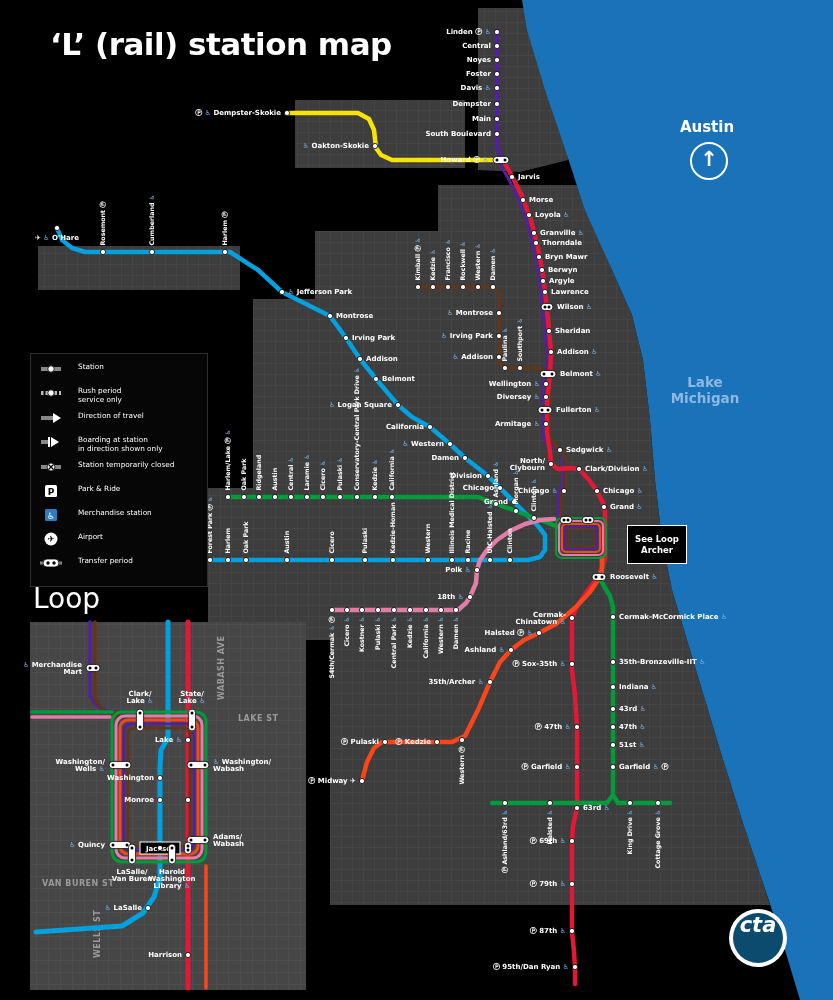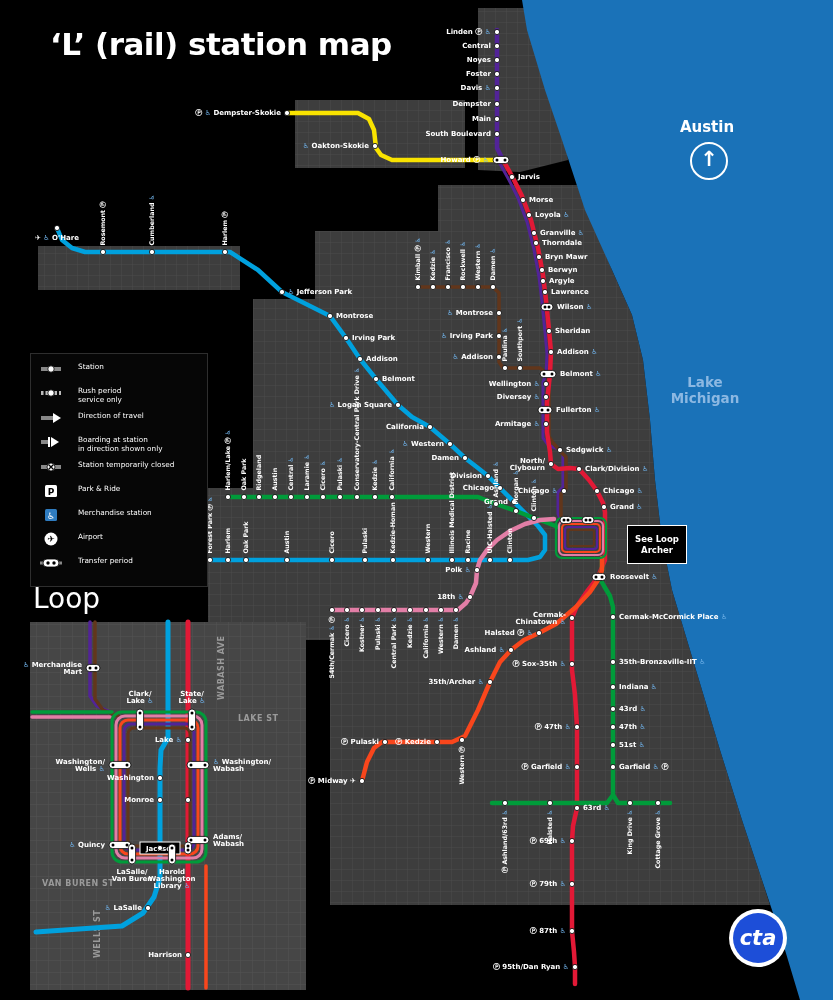--- a/index.html
+++ b/index.html
@@ -14,22 +14,22 @@
   .north-circle{position:absolute;left:690px;top:142px;width:34px;height:34px;border:2.5px solid #fff;border-radius:50%;
                 color:#fff;font-size:21px;font-weight:bold;text-align:center;line-height:31px;}
   .lake-label{position:absolute;left:650px;top:375px;width:110px;text-align:center;color:#8cb8e2;font-size:13.5px;font-weight:bold;line-height:1.15;}
   #legend{position:absolute;left:30px;top:353px;width:178px;background:#060606;border:1px solid #2e2e2e;padding:7px 8px;box-sizing:border-box;}
   .leg-row{display:flex;align-items:flex-start;gap:13px;margin-bottom:5px;}
   .leg-sym{flex:0 0 26px;}
   .leg-label{color:#fff;font-size:7.3px;line-height:1.3;white-space:pre-line;padding-top:1px;}
   .see-loop{position:absolute;left:611px;top:525px;width:58px;background:#000;border:1.5px solid #fff;color:#fff;
             font-size:8.5px;font-weight:bold;text-align:center;line-height:1.25;padding:8px 0;margin-left:16px;}
   .cta-logo{position:absolute;left:729px;top:909px;width:58px;height:58px;background:#fff;border-radius:50%;}
-  .cta-inner{position:absolute;left:4px;top:4px;width:50px;height:50px;background:#1d4ed8;border-radius:50%;
-             display:flex;align-items:center;justify-content:center;color:#fff;font-size:21px;font-weight:bold;font-style:italic;}
+  .cta-inner{position:absolute;left:4px;top:4px;width:50px;height:50px;background:#0c4a6e;border-radius:50%;
+             display:flex;align-items:flex-start;justify-content:center;color:#fff;font-size:21px;font-weight:bold;font-style:italic;}
 </style>
 </head>
 <body>
 
 <div class="stage">
   <svg id="map" width="833" height="1000" viewBox="0 0 833 1000">
     <defs>
       <pattern id="landgrid" width="11" height="11" patternUnits="userSpaceOnUse">
         <rect width="11" height="11" fill="#3d3d3d"></rect>
         <path d="M11 0H0V11" fill="none" stroke="#4b4b4b" stroke-width="1"></path>

